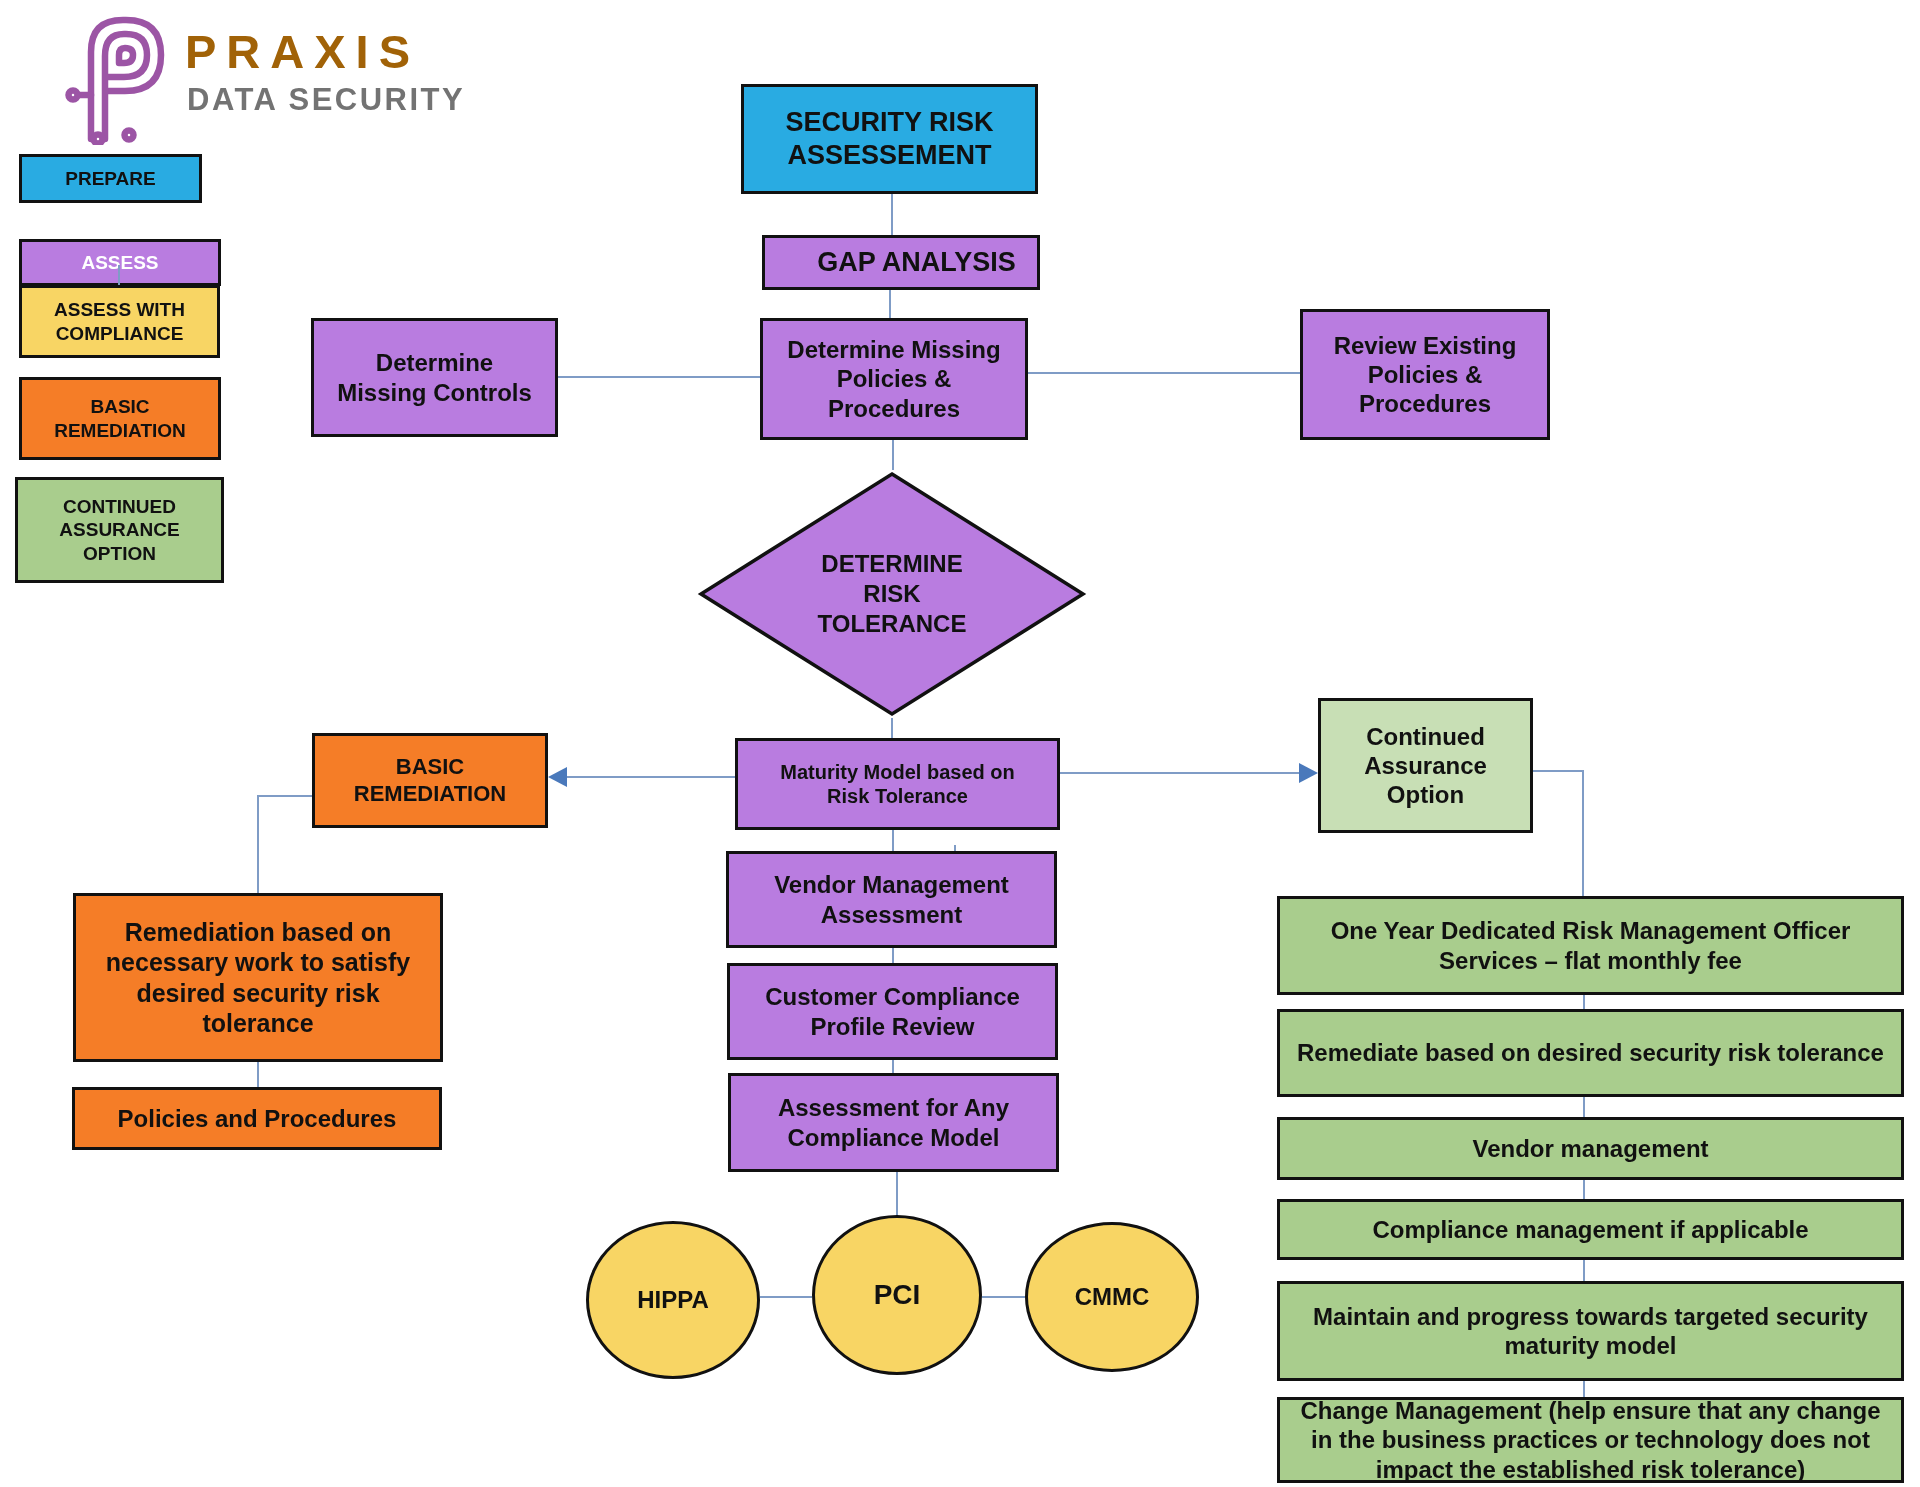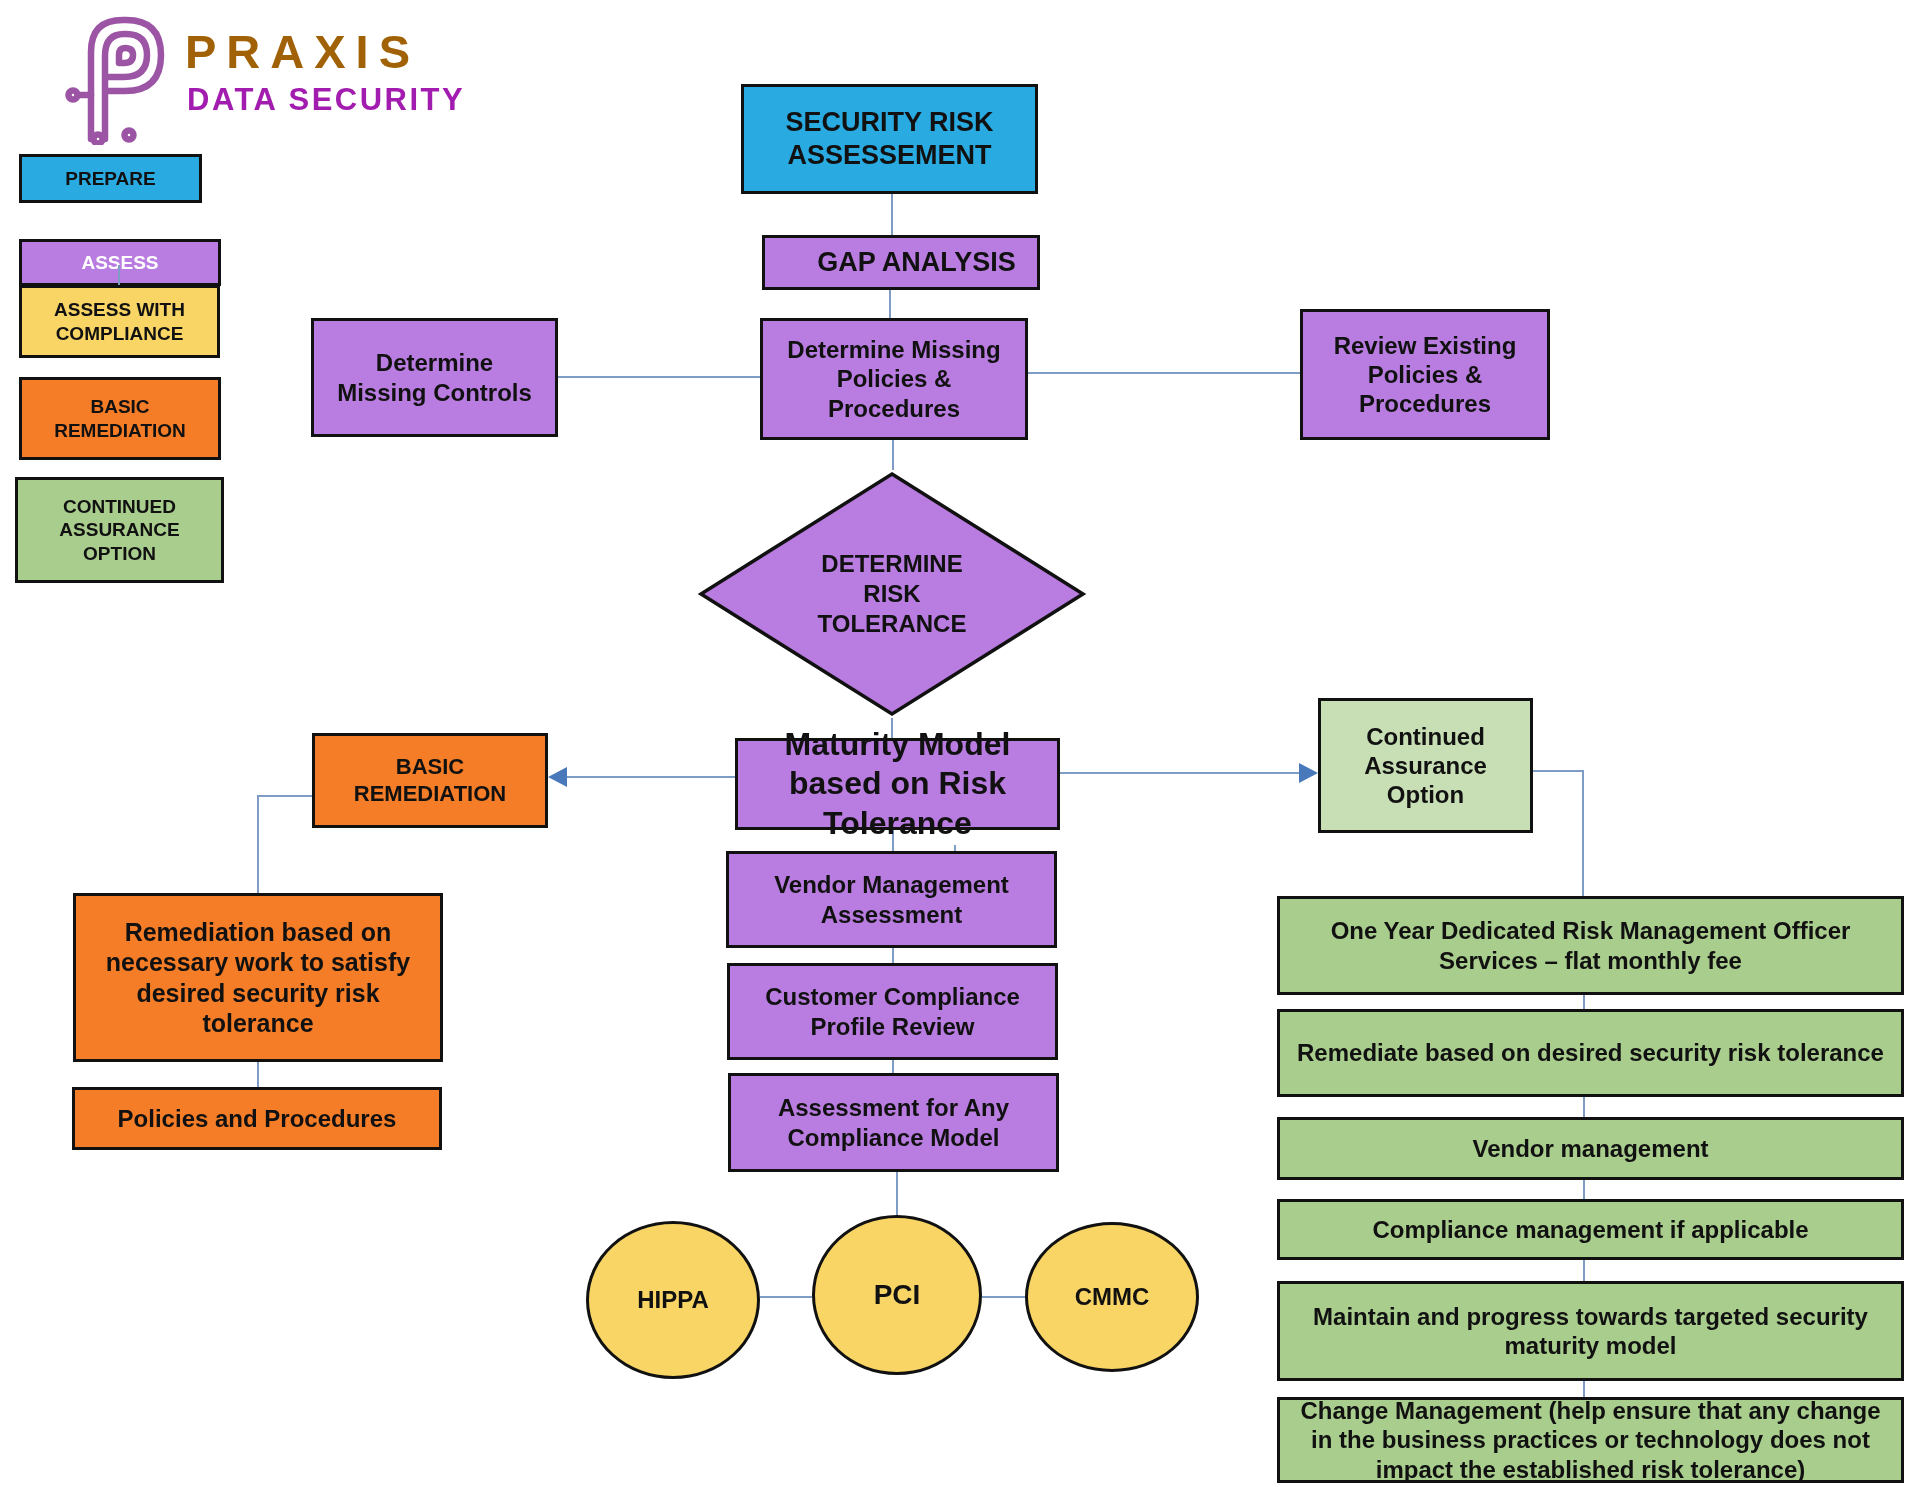--- a/index.html
+++ b/index.html
@@ -22,21 +22,21 @@
   .c-lgreen{background:var(--light_green);}
   .arrow{position:absolute;width:0;height:0;}
   .arrow-left{border-top:10px solid transparent;border-bottom:10px solid transparent;border-right:19px solid var(--arrow);}
   .arrow-right{border-top:10px solid transparent;border-bottom:10px solid transparent;border-left:19px solid var(--arrow);}
   .diamond-wrap{position:absolute;display:flex;align-items:center;justify-content:center;text-align:center;font-weight:bold;}
   .diamond-wrap svg{position:absolute;left:0;top:0;}
   .diamond-label{position:relative;z-index:2;line-height:1.25;}
   .logo{position:absolute;left:50px;top:6px;width:580px;height:145px;}
   .logo svg{position:absolute;left:8px;top:4px;color:var(--logo_purple);}
   .brand{position:absolute;left:135px;top:18px;font-size:47px;font-weight:800;letter-spacing:10px;color:#a16207;}
-  .tagline{position:absolute;left:137px;top:76px;font-size:31px;font-weight:600;letter-spacing:2.5px;color:#a21caf;}
+  .tagline{position:absolute;left:137px;top:76px;font-size:31px;font-weight:600;letter-spacing:2.5px;color:#737373;}
   .white-text{color:#fff;}
 </style>
 </head>
 <body>
 
 <div class="canvas">
 
   <div class="logo">
     <svg width="120" height="135" viewBox="0 0 120 135">
       <g stroke="currentColor" fill="none" stroke-width="6.5" stroke-linecap="round" stroke-linejoin="round">
@@ -122,21 +122,21 @@
     <svg width="390" height="248" viewBox="0 0 390 248">
       <polygon points="195,4 386,124 195,244 4,124" fill="var(--purple)" stroke="#111" stroke-width="3.5"></polygon>
     </svg>
     <span class="diamond-label t" style="max-width:175px;">DETERMINE RISK TOLERANCE</span>
   </div>
 
   <div class="node c-orange" style="left:312px;top:733px;width:236px;height:95px;font-size:22px;">
     <span class="t" style="max-width:175px;">BASIC REMEDIATION</span>
   </div>
 
-  <div class="node c-purple" style="left:735px;top:738px;width:325px;height:92px;font-size:32px;">
+  <div class="node c-purple" style="left:735px;top:738px;width:325px;height:92px;font-size:20px;">
     <span class="t" style="max-width:270px;">Maturity Model based on Risk Tolerance</span>
   </div>
 
   <div class="node c-lgreen" style="left:1318px;top:698px;width:215px;height:135px;font-size:24px;">
     <span class="t" style="max-width:135px;">Continued Assurance Option</span>
   </div>
 
   <div class="node c-purple" style="left:726px;top:851px;width:331px;height:97px;font-size:24px;">
     <span class="t" style="max-width:270px;">Vendor Management Assessment</span>
   </div>

